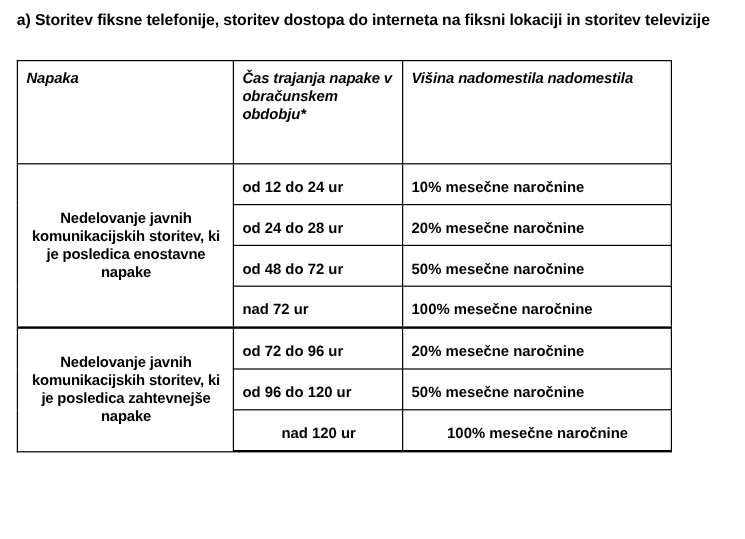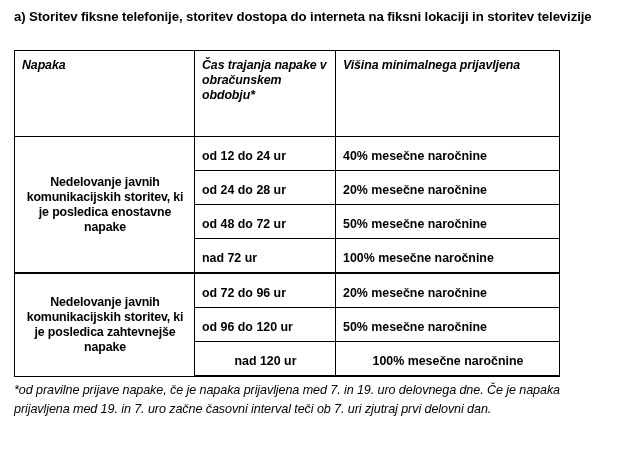--- a/index.html
+++ b/index.html
@@ -116,27 +116,27 @@
   <table class="doc-table">
     <colgroup>
       <col class="c1">
         <col class="c2">
         <col class="c3">
     </colgroup>
     <tbody>
       <tr>
         <td class="hdr-cell">Napaka</td>
         <td class="hdr-cell">Čas trajanja napake v obračunskem obdobju*</td>
-        <td class="hdr-cell">Višina minimalnega prijavljena</td>
+        <td class="hdr-cell">Višina nadomestila nadomestila</td>
       </tr>
 
       <tr>
         <td class="group-cell" rowspan="4">Nedelovanje javnih komunikacijskih storitev, ki je posledica enostavne napake</td>
         <td class="data-cell">od 12 do 24 ur</td>
-        <td class="data-cell">40% mesečne naročnine</td>
+        <td class="data-cell">10% mesečne naročnine</td>
       </tr>
       <tr>
         <td class="data-cell">od 24 do 28 ur</td>
         <td class="data-cell">20% mesečne naročnine</td>
       </tr>
       <tr>
         <td class="data-cell">od 48 do 72 ur</td>
         <td class="data-cell">50% mesečne naročnine</td>
       </tr>
       <tr>
@@ -153,15 +153,14 @@
         <td class="data-cell">od 96 do 120 ur</td>
         <td class="data-cell">50% mesečne naročnine</td>
       </tr>
       <tr class="group-last">
         <td class="data-cell">nad 120 ur</td>
         <td class="data-cell">100% mesečne naročnine</td>
       </tr>
     </tbody>
   </table>
 
-  <div class="footnote">*od pravilne prijave napake, če je napaka prijavljena med 7. in 19. uro delovnega dne. Če je napaka prijavljena med 19. in 7. uro začne časovni interval teči ob 7. uri zjutraj prvi delovni dan.</div>
 
 </div>
 
 </body></html>

